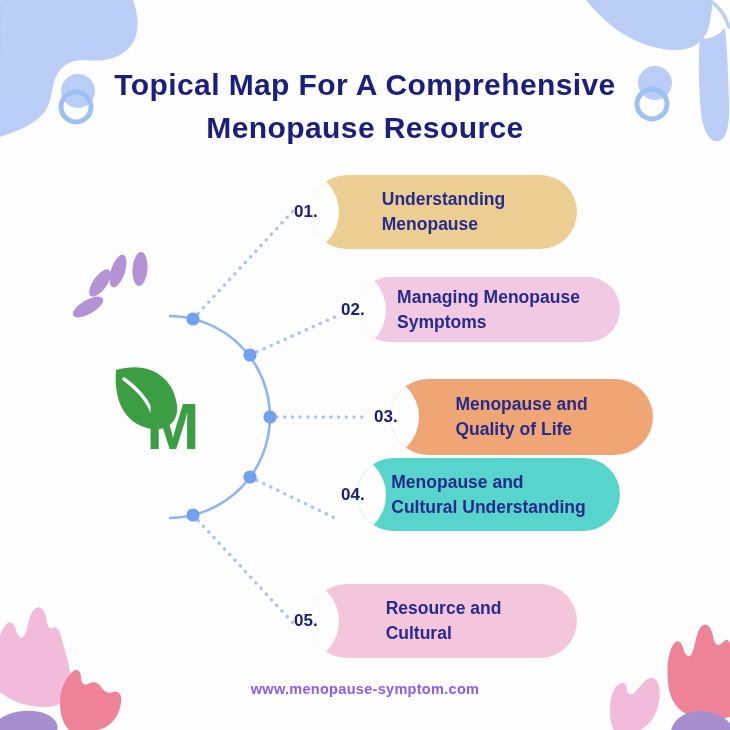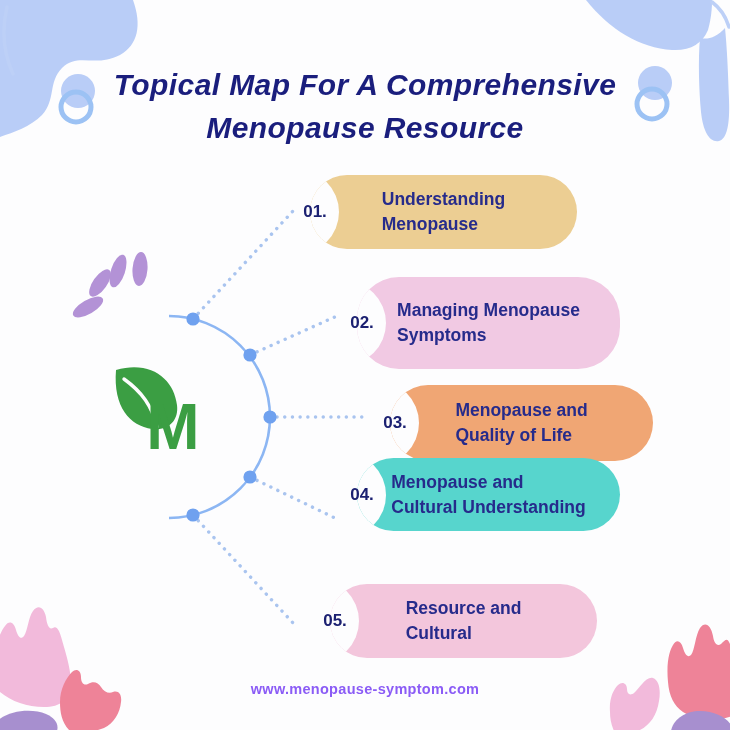--- a/index.html
+++ b/index.html
@@ -4,33 +4,33 @@
 <style>
   html,body{margin:0;padding:0;background:#e8e8e8;}
   .canvas{
     position:relative;width:730px;height:730px;background:#fdfdfe;overflow:hidden;
     font-family:"Liberation Sans", sans-serif;
   }
   svg.deco{position:absolute;inset:0;z-index:1;}
   .title{
     position:absolute;top:63px;left:50%;transform:translateX(-50%);
     width:640px;text-align:center;z-index:3;
-    font-size:30px;font-weight:bold;color:#1a1e7d;line-height:43px;letter-spacing:.4px;font-style:italic;
+    font-size:30px;font-weight:bold;color:#1a1e7d;line-height:43px;letter-spacing:.4px;
   }
   .pill-wrap{position:absolute;z-index:3;}
   .pill-bg{
     position:absolute;inset:0;border-radius:42px;overflow:hidden;
   }
   .pill-bg::before{
     content:"";position:absolute;left:-56px;top:50%;transform:translateY(-50%);
     width:85px;height:85px;border-radius:50%;background:#fdfdfe;
   }
   .pill-num{
     position:absolute;left:-16px;top:50%;transform:translateY(-50%);
-    width:42px;text-align:center;font-size:17px;font-weight:bold;color:#1b2071;z-index:2;
+    width:42px;font-size:17px;font-weight:bold;color:#1b2071;z-index:2;
   }
   .pill-label{
     position:absolute;inset:0;display:flex;align-items:center;justify-content:center;
     text-align:left;font-size:17.5px;font-weight:bold;color:#262b8b;line-height:25px;z-index:2;
   }
   .pill-label .lines{display:block;}
   .footer{
     position:absolute;top:681px;left:0;width:100%;text-align:center;z-index:3;
     font-size:14.5px;font-weight:bold;color:#8b5cf6;letter-spacing:.3px;
   }
@@ -103,32 +103,32 @@
     <div class="pill-bg" style="background: rgb(236, 206, 147);"></div>
     <span class="pill-num">01.</span>
     <div class="pill-label">
       <span class="lines">
         <span>Understanding</span><br>
         <span>Menopause</span>
       </span>
     </div>
   </div>
 
-  <div class="pill-wrap" style="left:357px;top:277px;width:263px;height:92px;">
+  <div class="pill-wrap" style="left:357px;top:277px;width:263px;height:65px;">
     <div class="pill-bg" style="background: rgb(241, 201, 227);"></div>
     <span class="pill-num">02.</span>
     <div class="pill-label">
       <span class="lines">
         <span>Managing Menopause</span><br>
         <span>Symptoms</span>
       </span>
     </div>
   </div>
 
-  <div class="pill-wrap" style="left:390px;top:379px;width:263px;height:76px;margin-top:6px;">
+  <div class="pill-wrap" style="left:390px;top:379px;width:263px;height:76px;">
     <div class="pill-bg" style="background: rgb(240, 166, 116);"></div>
     <span class="pill-num">03.</span>
     <div class="pill-label">
       <span class="lines">
         <span>Menopause and</span><br>
         <span>Quality of Life</span>
       </span>
     </div>
   </div>
 
@@ -136,21 +136,21 @@
     <div class="pill-bg" style="background: rgb(87, 213, 205);"></div>
     <span class="pill-num">04.</span>
     <div class="pill-label">
       <span class="lines">
         <span>Menopause and</span><br>
         <span>Cultural Understanding</span>
       </span>
     </div>
   </div>
 
-  <div class="pill-wrap" style="left:310px;top:584px;width:267px;height:74px;margin-left:20px;">
+  <div class="pill-wrap" style="left:310px;top:584px;width:267px;height:74px;">
     <div class="pill-bg" style="background: rgb(243, 198, 220);"></div>
     <span class="pill-num">05.</span>
     <div class="pill-label">
       <span class="lines">
         <span>Resource and</span><br>
         <span>Cultural</span>
       </span>
     </div>
   </div>
 

